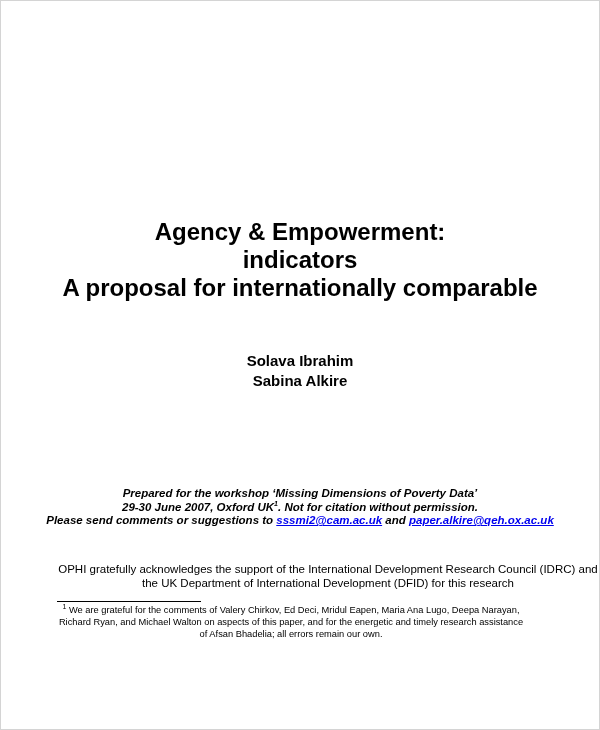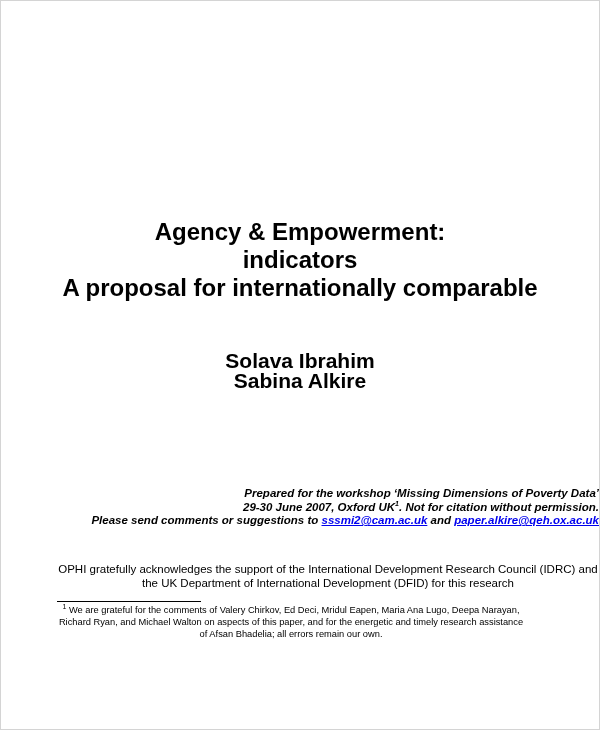--- a/index.html
+++ b/index.html
@@ -9,24 +9,24 @@
     border: 1px solid #d4d4d4; background: #fff;
     font-family: Liberation Sans, sans-serif; color: #000;
   }
   .title {
     position: absolute; left: 0; width: 598px; top: 217px; text-align: center;
     font-weight: bold; font-size: 24px; line-height: 28px;
   }
   .title div { white-space: nowrap; }
   .authors {
     position: absolute; left: 0; width: 598px; top: 350px; text-align: center;
-    font-weight: bold; font-size: 21px; line-height: 20px;
+    font-weight: bold; font-size: 15px; line-height: 20px;
   }
   .workshop {
-    position: absolute; left: 0; width: 598px; top: 486px; text-align: right;
+    position: absolute; left: 0; width: 598px; top: 486px; text-align: center;
     font-weight: bold; font-style: italic; font-size: 11.5px; line-height: 13.5px;
   }
   .workshop a { color: #0000ee; text-decoration: underline; }
   sup { font-size: 7px; vertical-align: super; line-height: 0; }
   .ack {
     position: absolute; left: 0; width: 598px; top: 562px; text-align: center;
     font-size: 11.5px; line-height: 13.5px; padding-left: 28px;
   }
   .fn-rule {
     position: absolute; left: 56px; top: 600px; width: 144px; height: 0;

